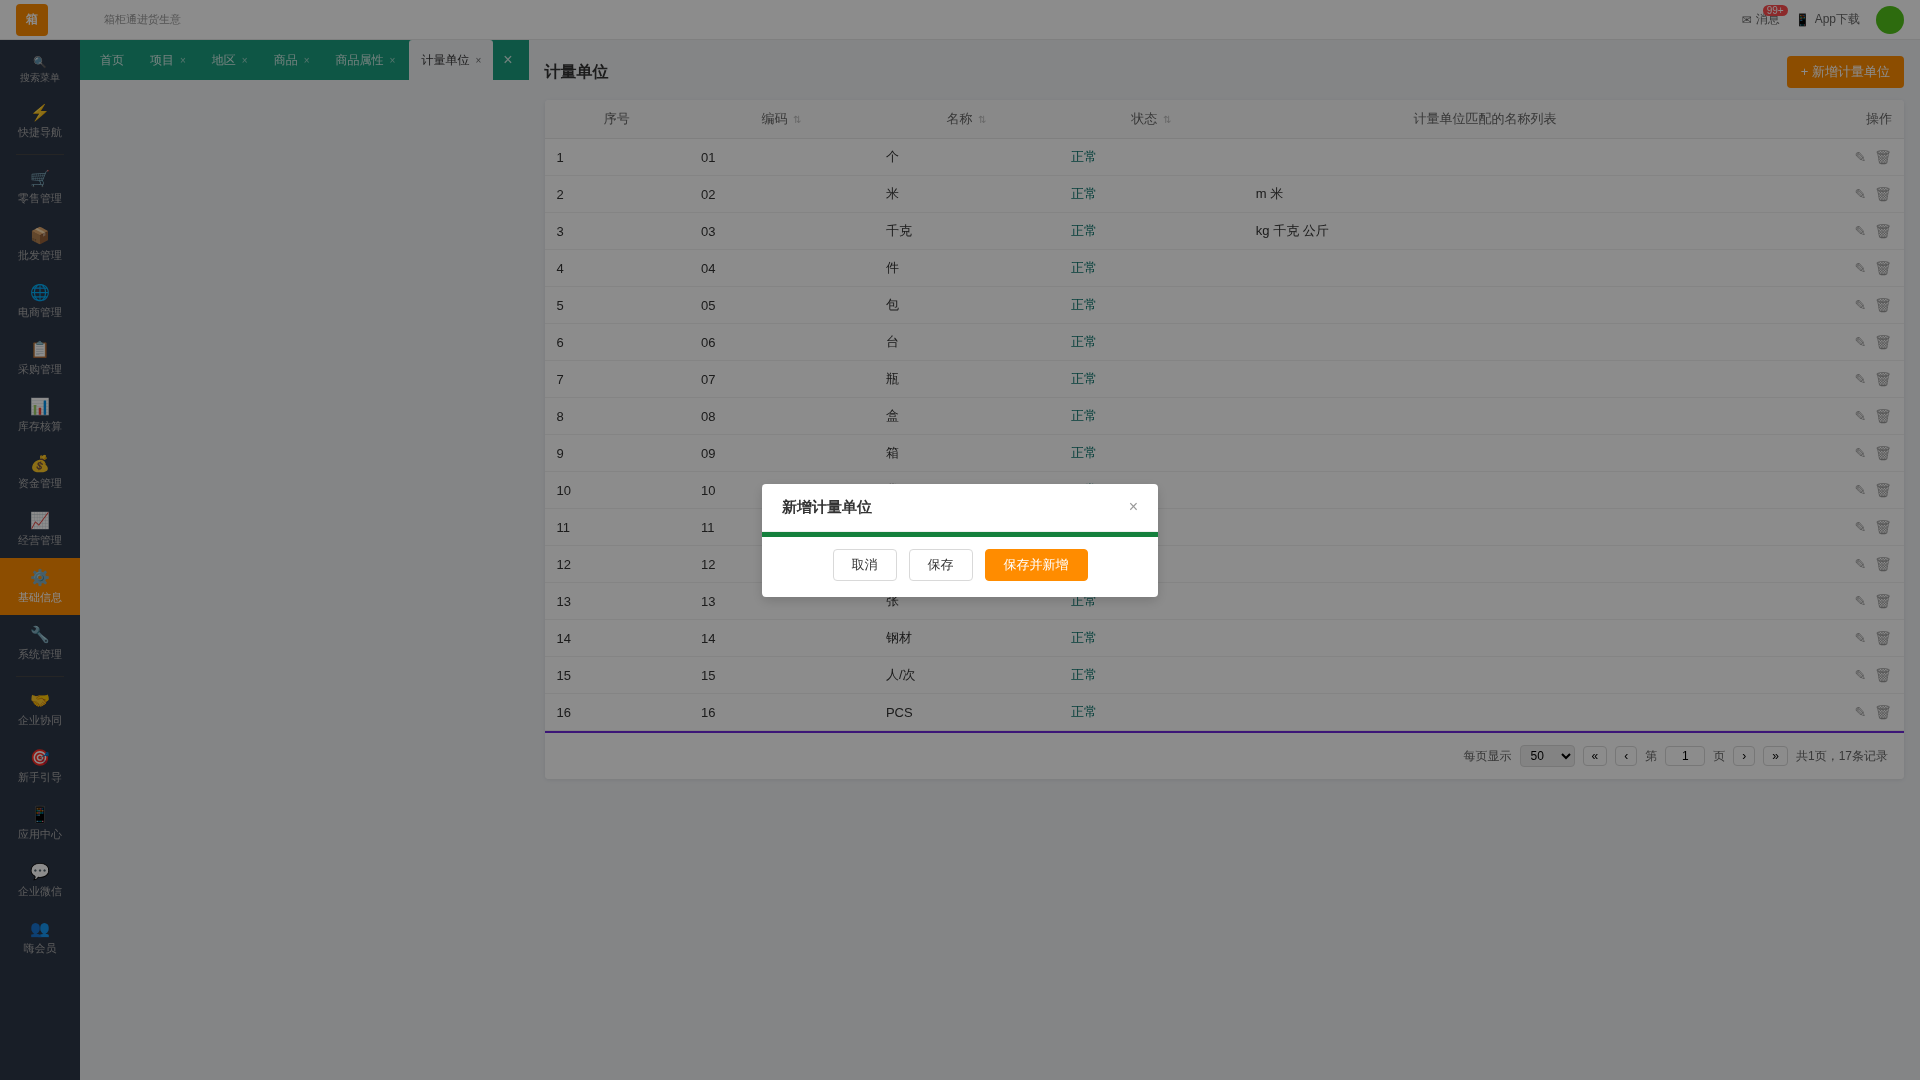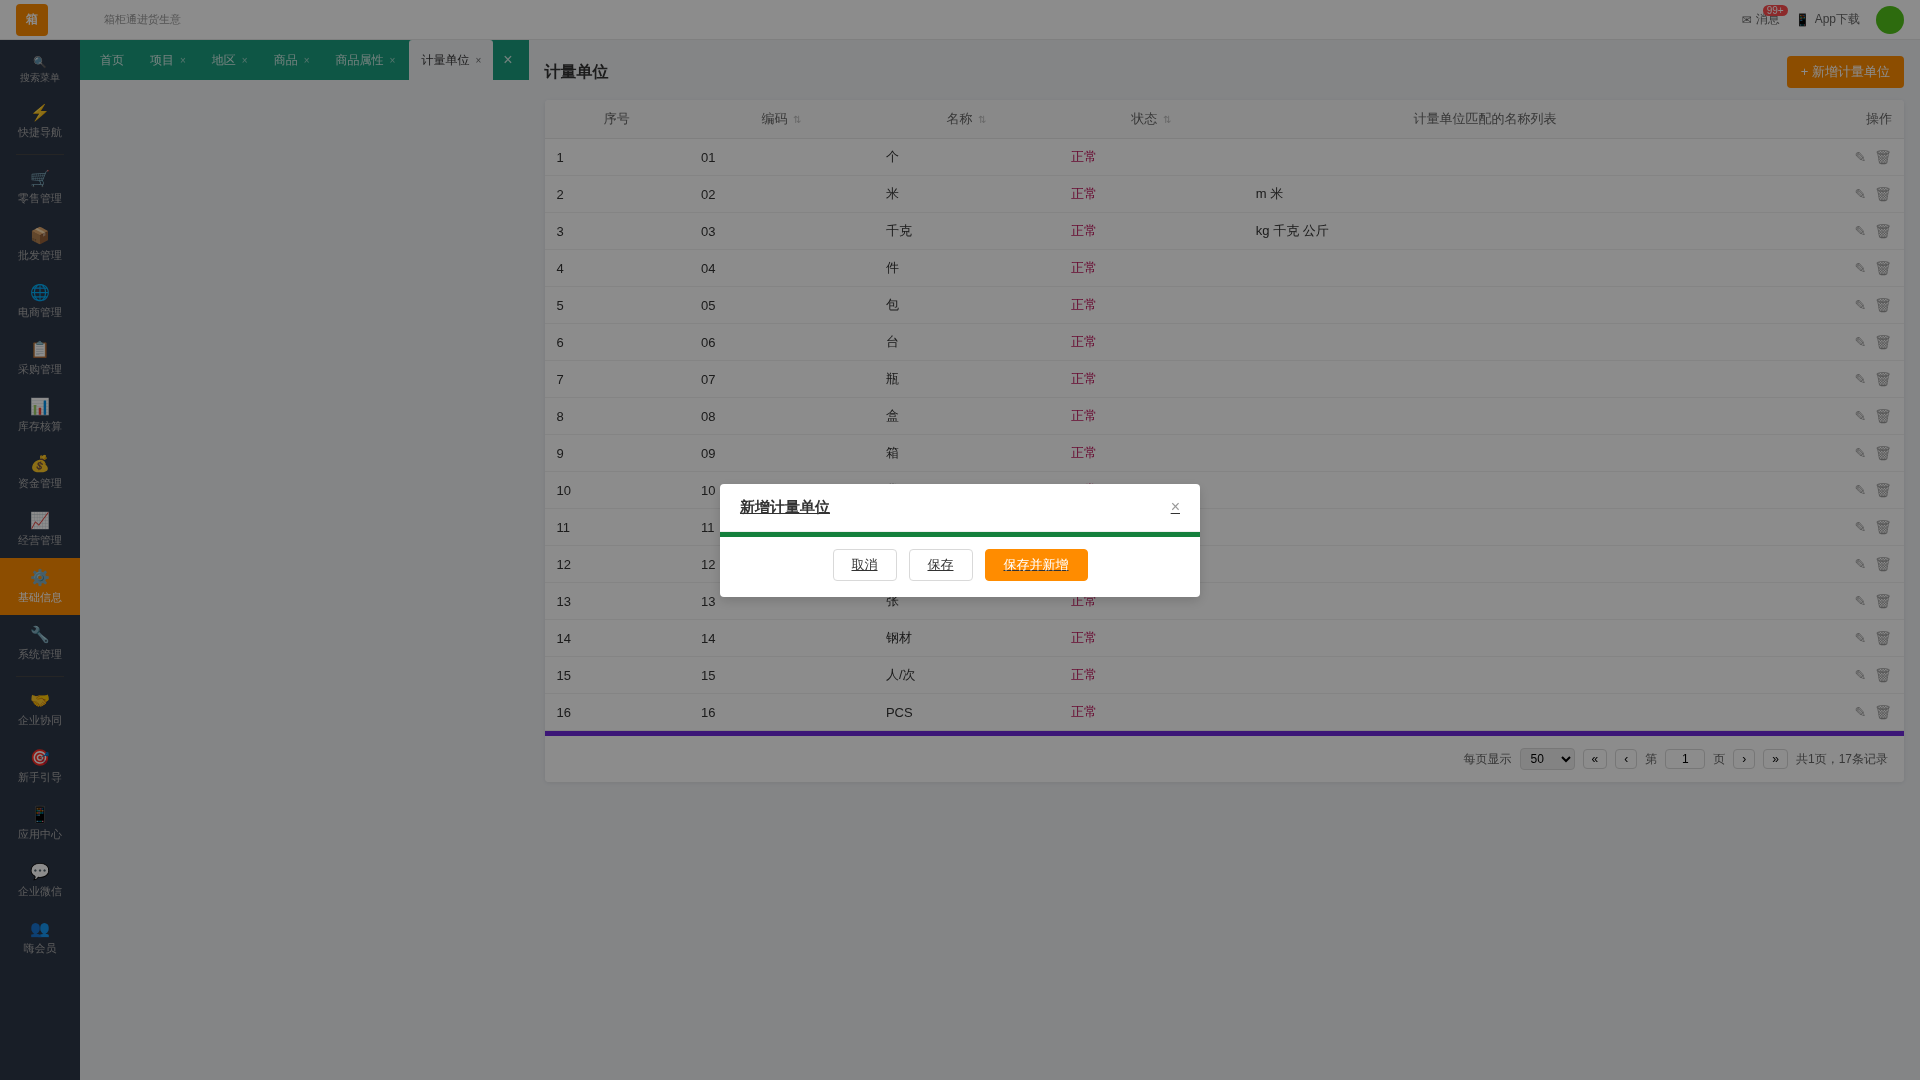--- a/index.html
+++ b/index.html
@@ -45,33 +45,33 @@
     .page-title { font-size: 16px; font-weight: 600; color: #333; }
     .add-btn { background: #ff8c00; color: white; border: none; padding: 7px 14px; border-radius: 4px; cursor: pointer; font-size: 13px; }
 
     
     .table-wrapper { background: white; border-radius: 4px; overflow: hidden; box-shadow: 0 1px 4px rgba(0,0,0,0.08); }
     table { width: 100%; border-collapse: collapse; font-size: 13px; }
     thead tr { background: #fafafa; border-bottom: 1px solid #e8e8e8; }
     thead th { padding: 10px 12px; text-align: center; font-weight: 500; color: #666; white-space: nowrap; }
     tbody tr { border-bottom: 1px solid #f0f0f0; }
     tbody td { padding: 9px 12px; color: #333; }
-    .status-normal { color: #be185d; }
+    .status-normal { color: #0f766e; }
     .action-icons { display: flex; gap: 8px; justify-content: flex-end; }
     .action-icon { color: #999; cursor: pointer; font-size: 14px; }
 
     
-    .pagination { display: flex; align-items: center; justify-content: flex-end; padding: 12px 16px; gap: 8px; font-size: 12px; color: #666; background: white; border-top: 5px solid #6d28d9; }
+    .pagination { display: flex; align-items: center; justify-content: flex-end; padding: 12px 16px; gap: 8px; font-size: 12px; color: #666; background: white; border-top: 2px solid #6d28d9; }
     .page-select { border: 1px solid #d9d9d9; border-radius: 4px; padding: 2px 6px; font-size: 12px; }
     .page-btn { border: 1px solid #d9d9d9; background: white; padding: 2px 8px; border-radius: 4px; cursor: pointer; font-size: 12px; }
     .page-input { border: 1px solid #d9d9d9; border-radius: 4px; padding: 2px 6px; width: 40px; text-align: center; font-size: 12px; }
 
     
     .modal-overlay { position: fixed; top: 0; left: 0; width: 100%; height: 100%; background: rgba(0,0,0,0.45); z-index: 1000; display: flex; align-items: center; justify-content: center; }
-    .modal { background: white; border-radius: 4px; width: 480px; box-shadow: 0 4px 12px rgba(0,0,0,0.15); text-decoration: underline; }
+    .modal { background: white; border-radius: 4px; width: 396px; box-shadow: 0 4px 12px rgba(0,0,0,0.15); }
     .modal-header { padding: 14px 20px; border-bottom: 1px solid #f0f0f0; display: flex; align-items: center; justify-content: space-between; }
     .modal-title { font-size: 15px; font-weight: 600; color: #333; }
     .modal-close { cursor: pointer; color: #999; font-size: 16px; }
     .modal-body { padding: 24px 20px; }
     .form-row { display: flex; align-items: center; margin-bottom: 18px; }
     .form-label { width: 60px; text-align: right; margin-right: 8px; font-size: 13px; color: #333; }
     .required-star { color: #ff4d4f; margin-right: 2px; }
     .form-input { flex: 1; border: none; border-bottom: 1px solid #d9d9d9; padding: 4px 6px; font-size: 13px; outline: none; }
     .form-input.active-input { border-bottom: 2px solid #ff8c00; }
     .modal-footer { padding: 12px 20px 16px; display: flex; align-items: center; justify-content: center; gap: 12px; border-top: 5px solid #15803d; }

